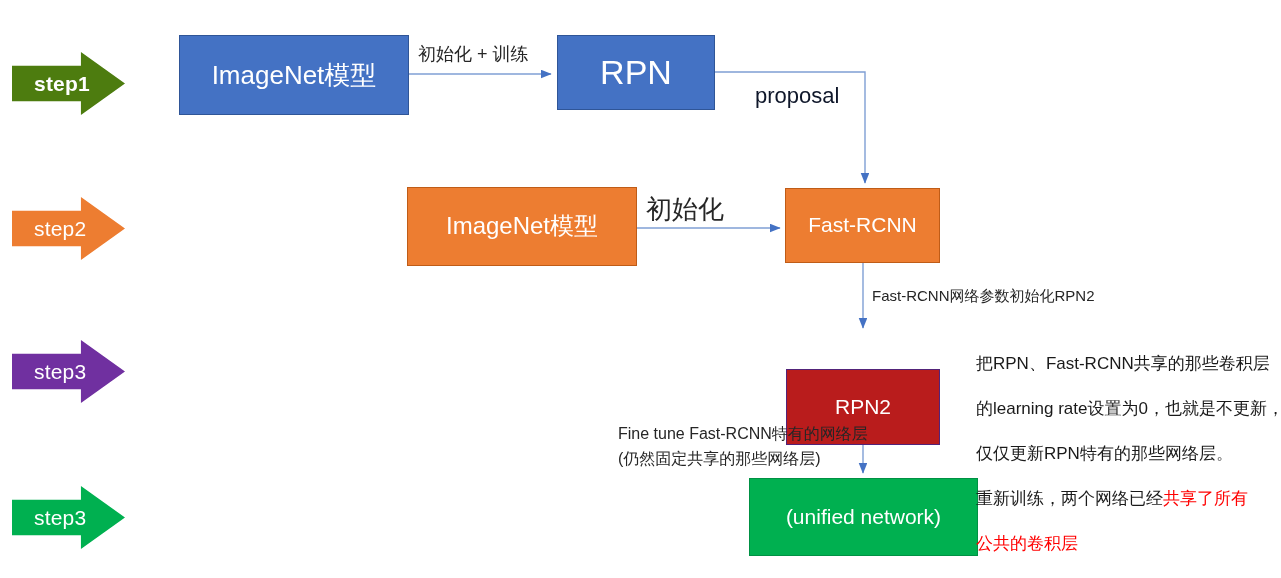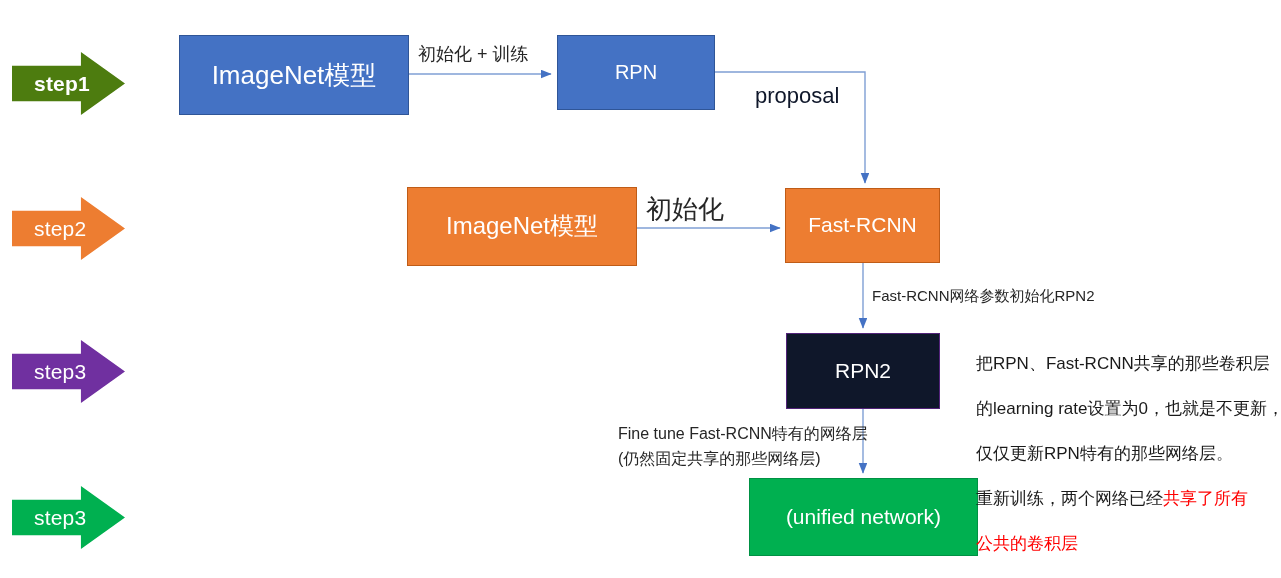--- a/index.html
+++ b/index.html
@@ -22,21 +22,21 @@
     display: flex;
     align-items: center;
     justify-content: center;
     text-align: center;
     color: #ffffff;
     box-sizing: border-box;
     line-height: 1.18;
   }
   .node-blue   { background: #4472c4; border: 1px solid #2f5597; }
   .node-orange { background: #ed7d31; border: 1px solid #bf5c17; }
-  .node-purple { background: #0f172a; border: 1px solid #522379; }
+  .node-purple { background: #b91c1c; border: 1px solid #522379; margin-top: 36px; }
   .node-green  { background: #00b050; border: 1px solid #009144; }
 
   .step-arrow {
     position: absolute;
     display: flex;
     align-items: center;
     color: #ffffff;
     box-sizing: border-box;
     clip-path: polygon(0% 22%, 61% 22%, 61% 0%, 100% 50%, 61% 100%, 61% 78%, 0% 78%);
   }
@@ -107,21 +107,21 @@
   </div>
 
   <div class="step-arrow arrow-green" style="left:12px; top:486px; width:113px; height:63px;">
     <span class="step-label">step3</span>
   </div>
 
   <div class="node node-blue" style="left:179px; top:35px; width:230px; height:80px; font-size:26px;">
     <span>ImageNet模型</span>
   </div>
 
-  <div class="node node-blue" style="left:557px; top:35px; width:158px; height:75px; font-size:20px;">
+  <div class="node node-blue" style="left:557px; top:35px; width:158px; height:75px; font-size:34px;">
     <span>RPN</span>
   </div>
 
   <div class="node node-orange" style="left:407px; top:187px; width:230px; height:79px; font-size:24px;">
     <span>ImageNet模型</span>
   </div>
 
   <div class="node node-orange" style="left:785px; top:188px; width:155px; height:75px; font-size:21px;">
     <span>Fast-RCNN</span>
   </div>

